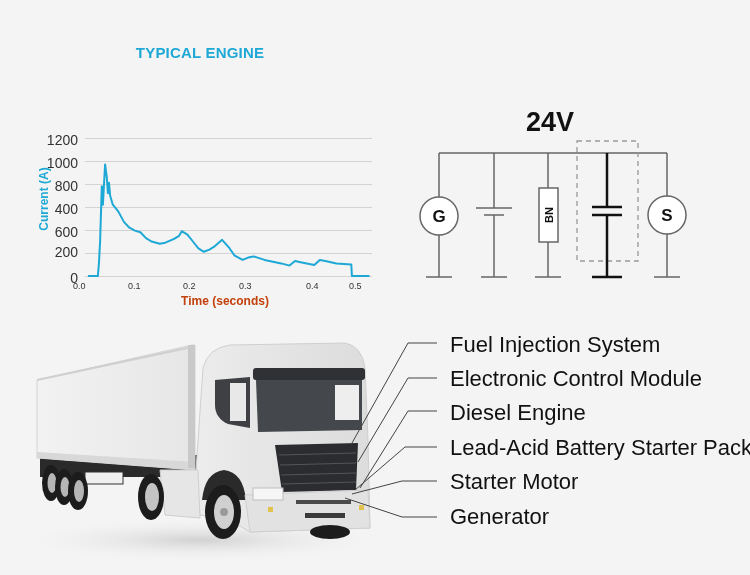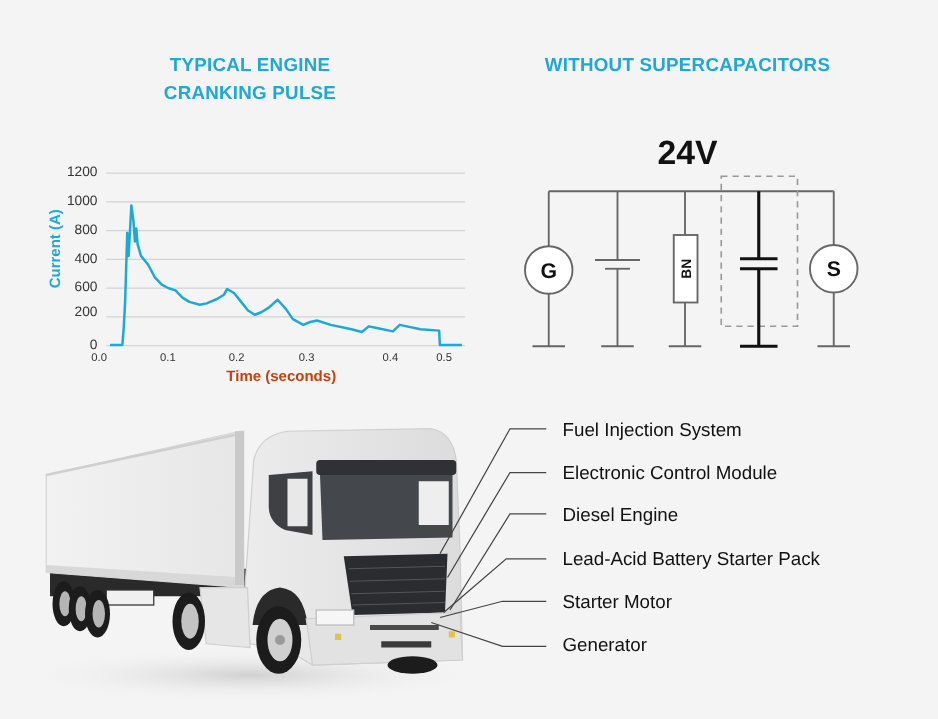--- a/index.html
+++ b/index.html
@@ -2,36 +2,34 @@
 <html><head>
 <meta charset="utf-8">
 <style>
   html, body { margin: 0; padding: 0; }
   body { width: 750px; height: 575px; background: #f4f4f4; position: relative; overflow: hidden; font-family: "Liberation Sans", sans-serif; }
   .title { position: absolute; color: #1ea8d6; font-weight: bold; font-size: 15px; line-height: 22px; text-align: center; letter-spacing: 0.2px; }
   .title div { white-space: nowrap; }
   #chart-title { left: 100px; top: 42px; width: 200px; }
   #topo-title { left: 400px; top: 42px; width: 300px; }
   .volt { position: absolute; left: 500px; top: 107px; width: 100px; text-align: center; font-weight: bold; font-size: 27px; color: #111; }
-  .ytick { position: absolute; width: 40px; text-align: right; font-size: 11px; color: #333; }
+  .ytick { position: absolute; width: 40px; text-align: right; font-size: 14px; color: #333; }
   .xtick { position: absolute; width: 30px; font-size: 9px; color: #333; }
   .ylabel { position: absolute; left: 4px; top: 192px; width: 80px; text-align: center; transform: rotate(-90deg); font-weight: bold; font-size: 12px; color: #1ea8d6; }
   .xlabel { position: absolute; left: 150px; top: 294px; width: 150px; text-align: center; font-weight: bold; font-size: 12px; color: #c2410c; }
   svg { position: absolute; left: 0; top: 0; }
-  .callout { position: absolute; left: 450px; font-size: 15px; color: #111; white-space: nowrap; line-height: 20px; }
+  .callout { position: absolute; left: 450px; font-size: 22px; color: #111; white-space: nowrap; line-height: 20px; }
 </style>
 </head>
 <body>
 
 <div id="chart-title" class="title">
   <div>TYPICAL ENGINE</div>
-  <div>CRANKING PULSE</div>
 </div>
 <div id="topo-title" class="title">
-  <div>WITHOUT SUPERCAPACITORS</div>
 </div>
 <div class="volt">24V</div>
 
 <div class="ylabel">Current (A)</div>
 <div class="xlabel">Time (seconds)</div>
 
 <div class="ytick" style="left:38px;top:132px">1200</div>
 <div class="ytick" style="left:38px;top:155px">1000</div>
 <div class="ytick" style="left:38px;top:178px">800</div>
 <div class="ytick" style="left:38px;top:201px">400</div>

